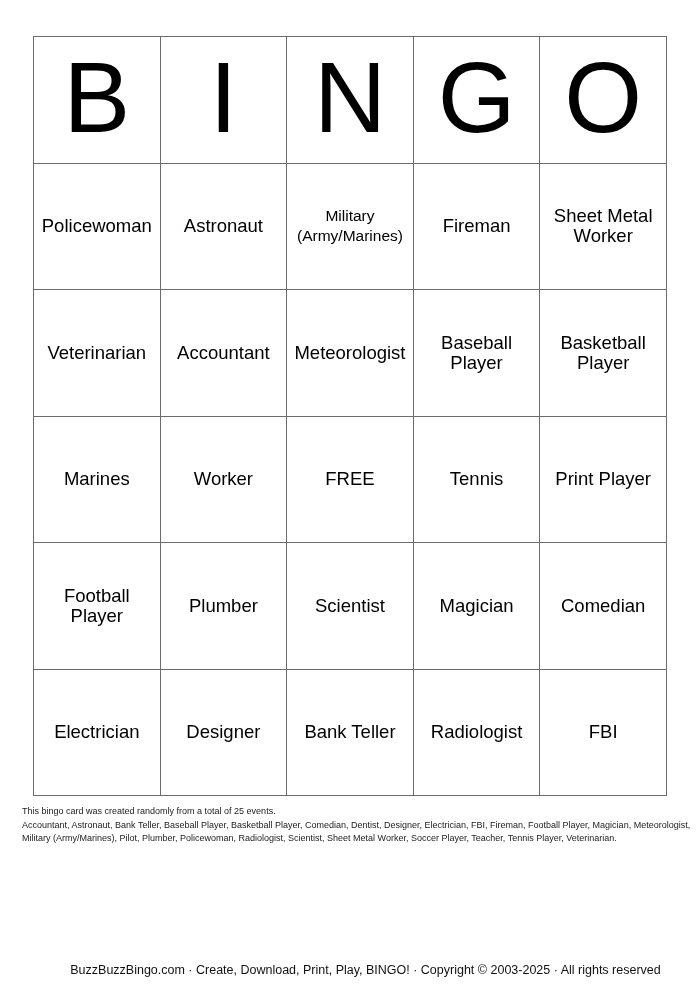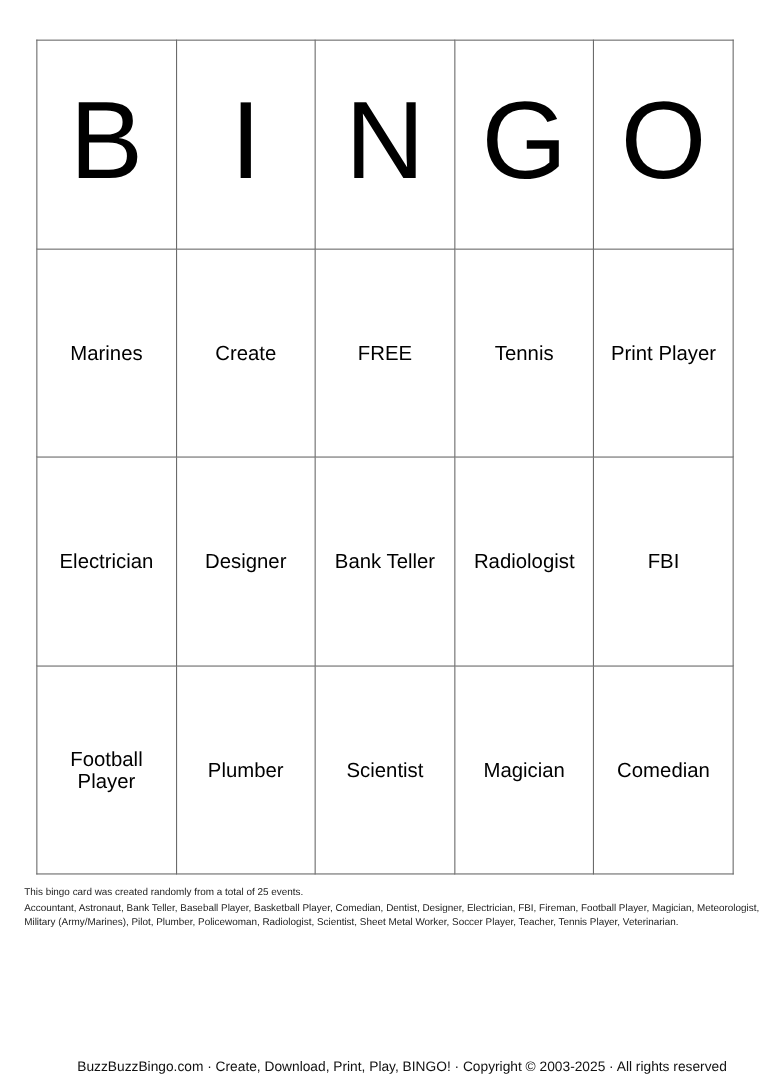--- a/index.html
+++ b/index.html
@@ -41,39 +41,53 @@
 <table class="card">
   <tbody>
       <tr>
     <td class="head">B</td>
     <td class="head">I</td>
     <td class="head">N</td>
     <td class="head">G</td>
     <td class="head">O</td>
   </tr>
   <tr>
+    <td><span class="txt">Policewoman</span></td>
+    <td><span class="txt">Astronaut</span></td>
+    <td class="small"><span class="txt" style="width:110px">Military (Army/Marines)</span></td>
+    <td><span class="txt">Fireman</span></td>
+    <td><span class="txt" style="width:110px">Sheet Metal Worker</span></td>
+  </tr>
+  <tr>
+    <td><span class="txt">Veterinarian</span></td>
+    <td><span class="txt">Accountant</span></td>
+    <td><span class="txt">Meteorologist</span></td>
+    <td><span class="txt" style="width:90px">Baseball Player</span></td>
+    <td><span class="txt" style="width:100px">Basketball Player</span></td>
+  </tr>
+  <tr>
     <td><span class="txt">Marines</span></td>
-    <td><span class="txt">Create</span></td>
+    <td><span class="txt">Worker</span></td>
     <td><span class="txt">FREE</span></td>
     <td><span class="txt">Tennis</span></td>
     <td><span class="txt" style="white-space:nowrap">Print Player</span></td>
+  </tr>
+  <tr>
+    <td><span class="txt" style="width:80px">Football Player</span></td>
+    <td><span class="txt">Plumber</span></td>
+    <td><span class="txt">Scientist</span></td>
+    <td><span class="txt">Magician</span></td>
+    <td><span class="txt">Comedian</span></td>
   </tr>
   <tr>
     <td><span class="txt">Electrician</span></td>
     <td><span class="txt">Designer</span></td>
     <td><span class="txt">Bank Teller</span></td>
     <td><span class="txt">Radiologist</span></td>
     <td><span class="txt">FBI</span></td>
-  </tr>
-  <tr>
-    <td><span class="txt" style="width:80px">Football Player</span></td>
-    <td><span class="txt">Plumber</span></td>
-    <td><span class="txt">Scientist</span></td>
-    <td><span class="txt">Magician</span></td>
-    <td><span class="txt">Comedian</span></td>
   </tr>
 </tbody>
   </table>
 
 <div class="footnote">
   <p>This bingo card was created randomly from a total of 25 events.</p>
   <p>Accountant, Astronaut, Bank Teller, Baseball Player, Basketball Player, Comedian, Dentist, Designer, Electrician, FBI, Fireman, Football Player, Magician, Meteorologist, Military (Army/Marines), Pilot, Plumber, Policewoman, Radiologist, Scientist, Sheet Metal Worker, Soccer Player, Teacher, Tennis Player, Veterinarian.</p>
 </div>
 
 <div class="footer">BuzzBuzzBingo.com · Create, Download, Print, Play, BINGO! · Copyright © 2003-2025 · All rights reserved</div>

